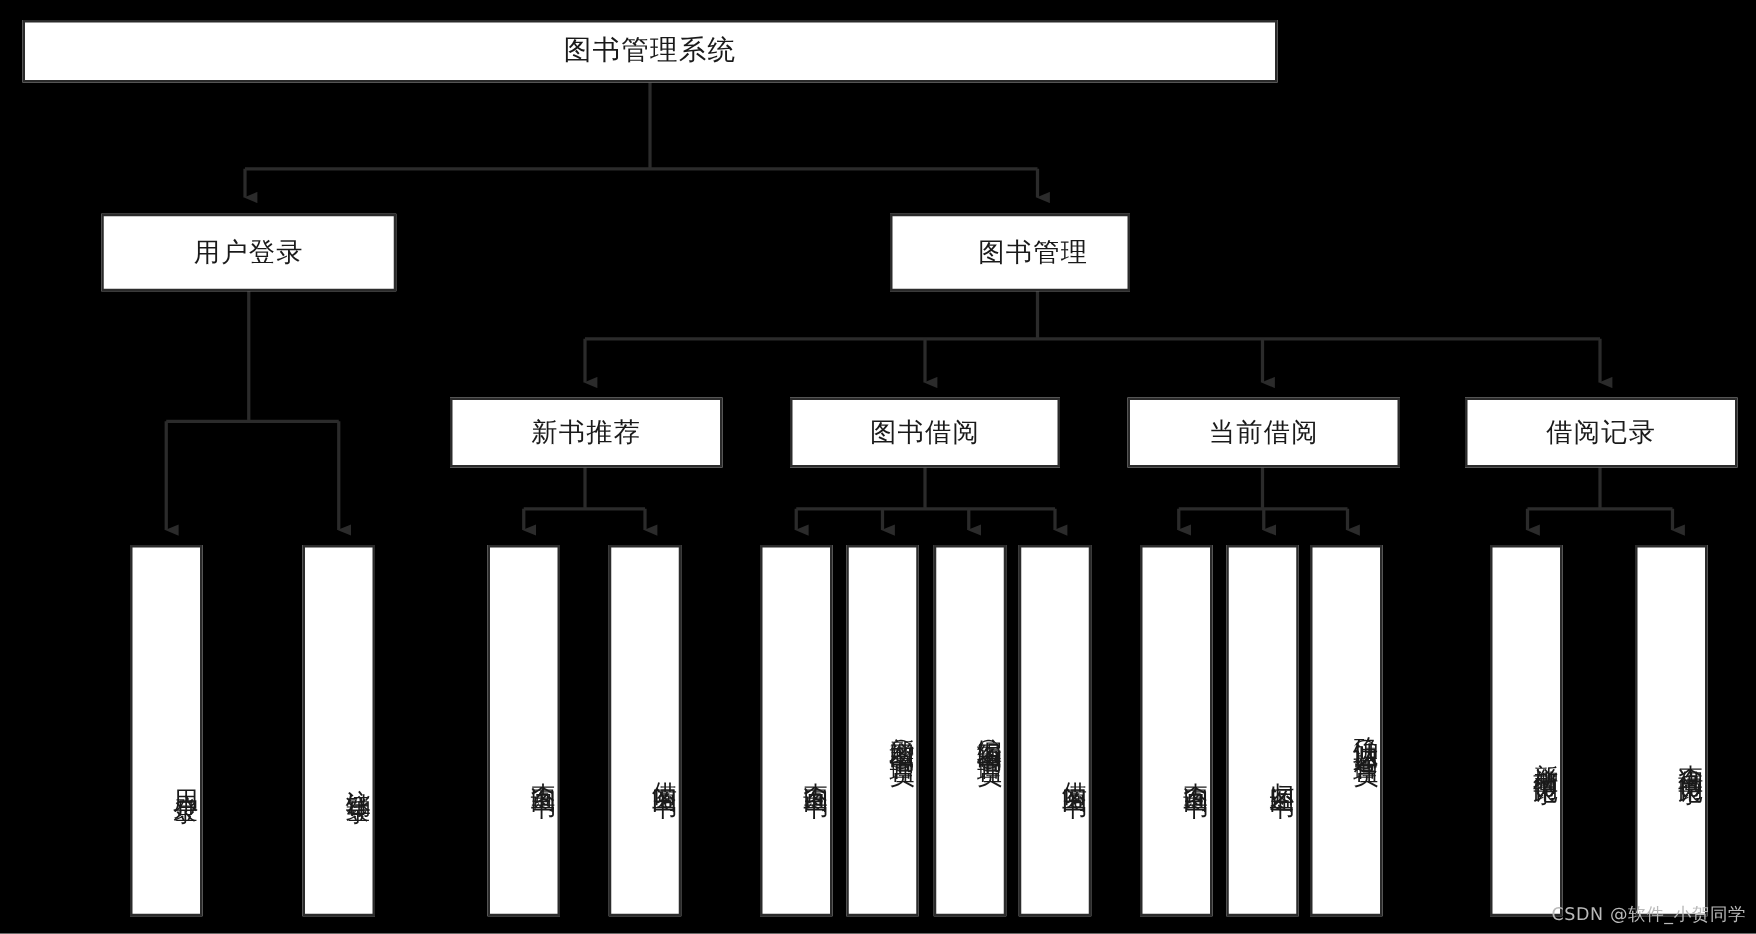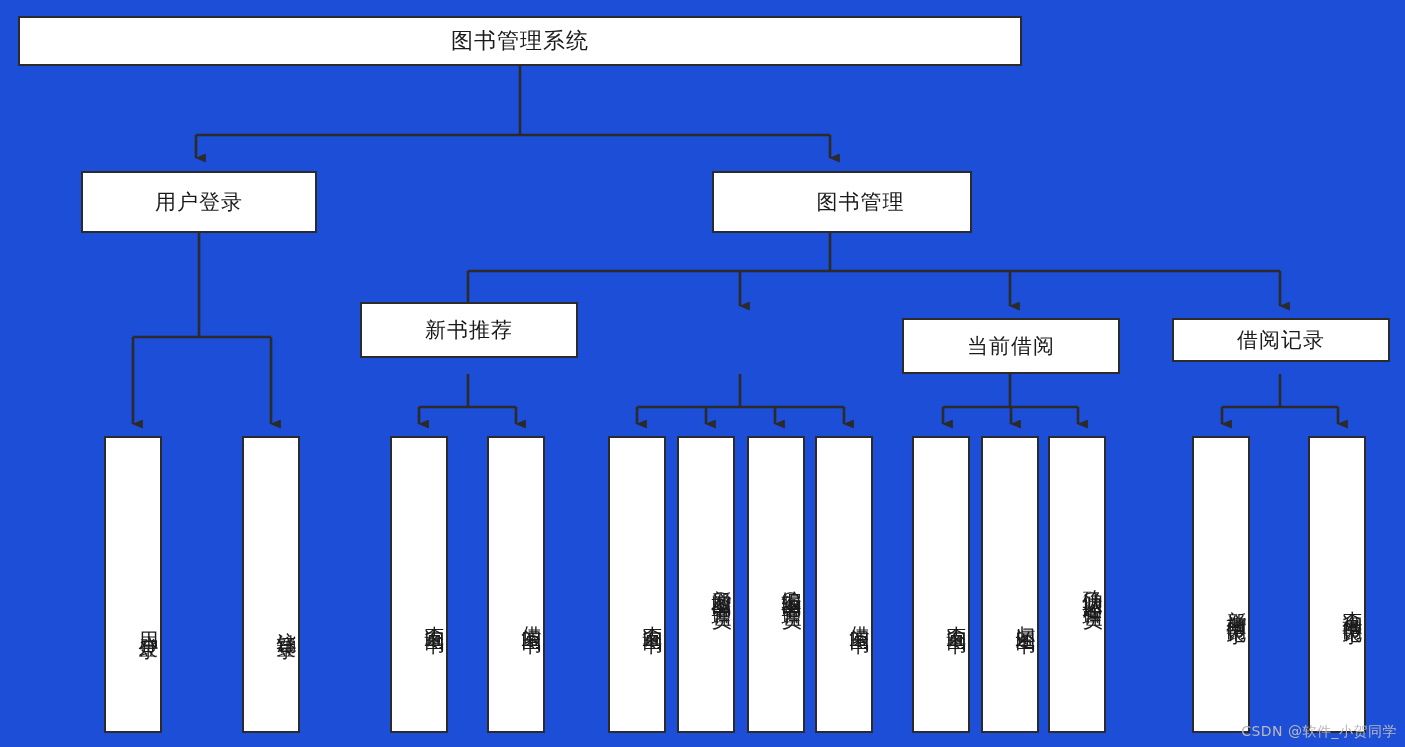--- a/index.html
+++ b/index.html
@@ -8,21 +8,21 @@
     padding: 0;
     background: #ffffff;
   }
   body {
     font-family: "DejaVu Sans", "Liberation Sans", sans-serif;
   }
   #diagram-root {
     position: relative;
     width: 1405px;
     height: 747px;
-    background: #1d4ed8;
+    background: #000000;
     overflow: hidden;
   }
   #edges-layer {
     position: absolute;
     left: 0;
     top: 0;
     width: 1405px;
     height: 747px;
     pointer-events: none;
   }
@@ -128,31 +128,34 @@
     </g>
   </svg>
 
   <div class="node horizontal" id="root-node" style="left:18px; top:16px; width:1004px; height:50px;">
     <span class="node-label">图书管理系统</span>
   </div>
 
   <div class="node horizontal" style="left:81px; top:171px; width:236px; height:62px;">
     <span class="node-label">用户登录</span>
   </div>
-  <div class="node horizontal" style="left:712px; top:171px; width:260px; height:62px;padding-left:37px;">
+  <div class="node horizontal" style="left:712px; top:171px; width:192px; height:62px;padding-left:37px;">
     <span class="node-label">图书管理</span>
   </div>
 
-  <div class="node horizontal" style="left:360px; top:302px; width:218px; height:56px;">
+  <div class="node horizontal" style="left:360px; top:318px; width:218px; height:56px;">
     <span class="node-label">新书推荐</span>
+  </div>
+  <div class="node horizontal" style="left:632px; top:318px; width:216px; height:56px;">
+    <span class="node-label">图书借阅</span>
   </div>
   <div class="node horizontal" style="left:902px; top:318px; width:218px; height:56px;text-align:center;">
     <span class="node-label">当前借阅</span>
   </div>
-  <div class="node horizontal" style="left:1172px; top:318px; width:218px; height:44px;">
+  <div class="node horizontal" style="left:1172px; top:318px; width:218px; height:56px;">
     <span class="node-label">借阅记录</span>
   </div>
 
   <div class="node vertical" style="left:104px; top:436px; width:58px; height:297px; padding-top:75px;">
     <span class="node-label">用户登录</span>
   </div>
   <div class="node vertical" style="left:242px; top:436px; width:58px; height:297px; padding-top:75px;">
     <span class="node-label">注销登录</span>
   </div>
 

